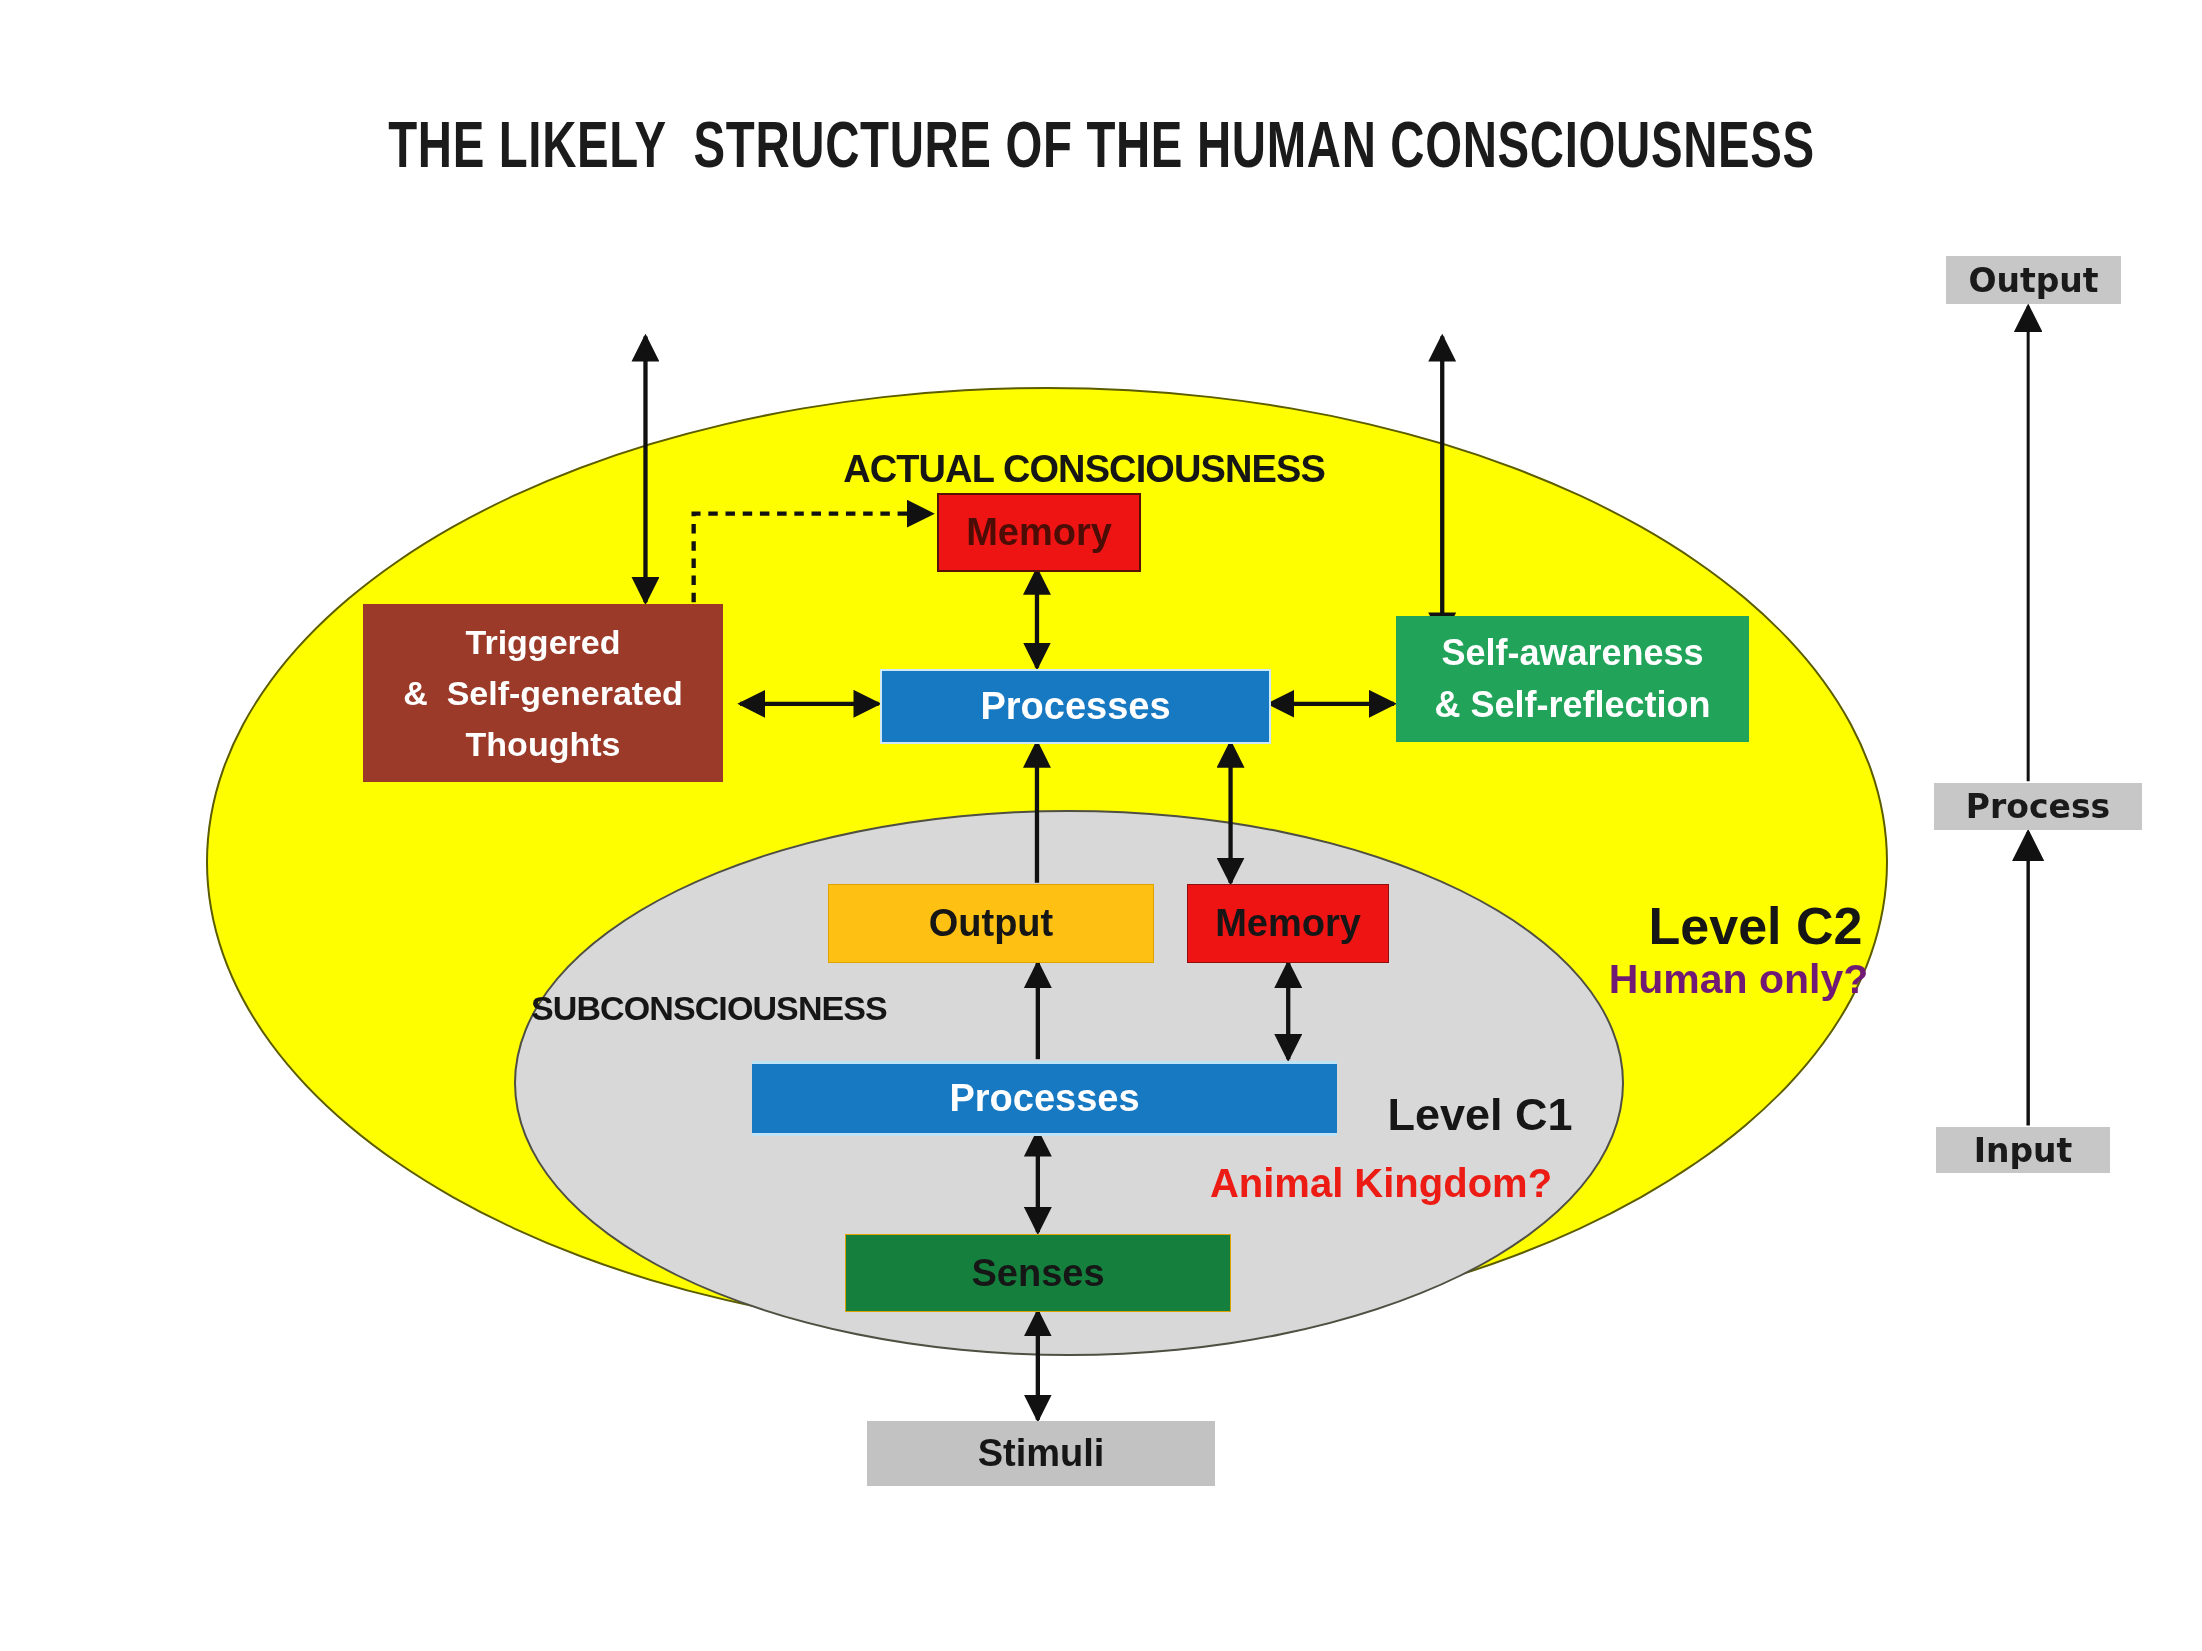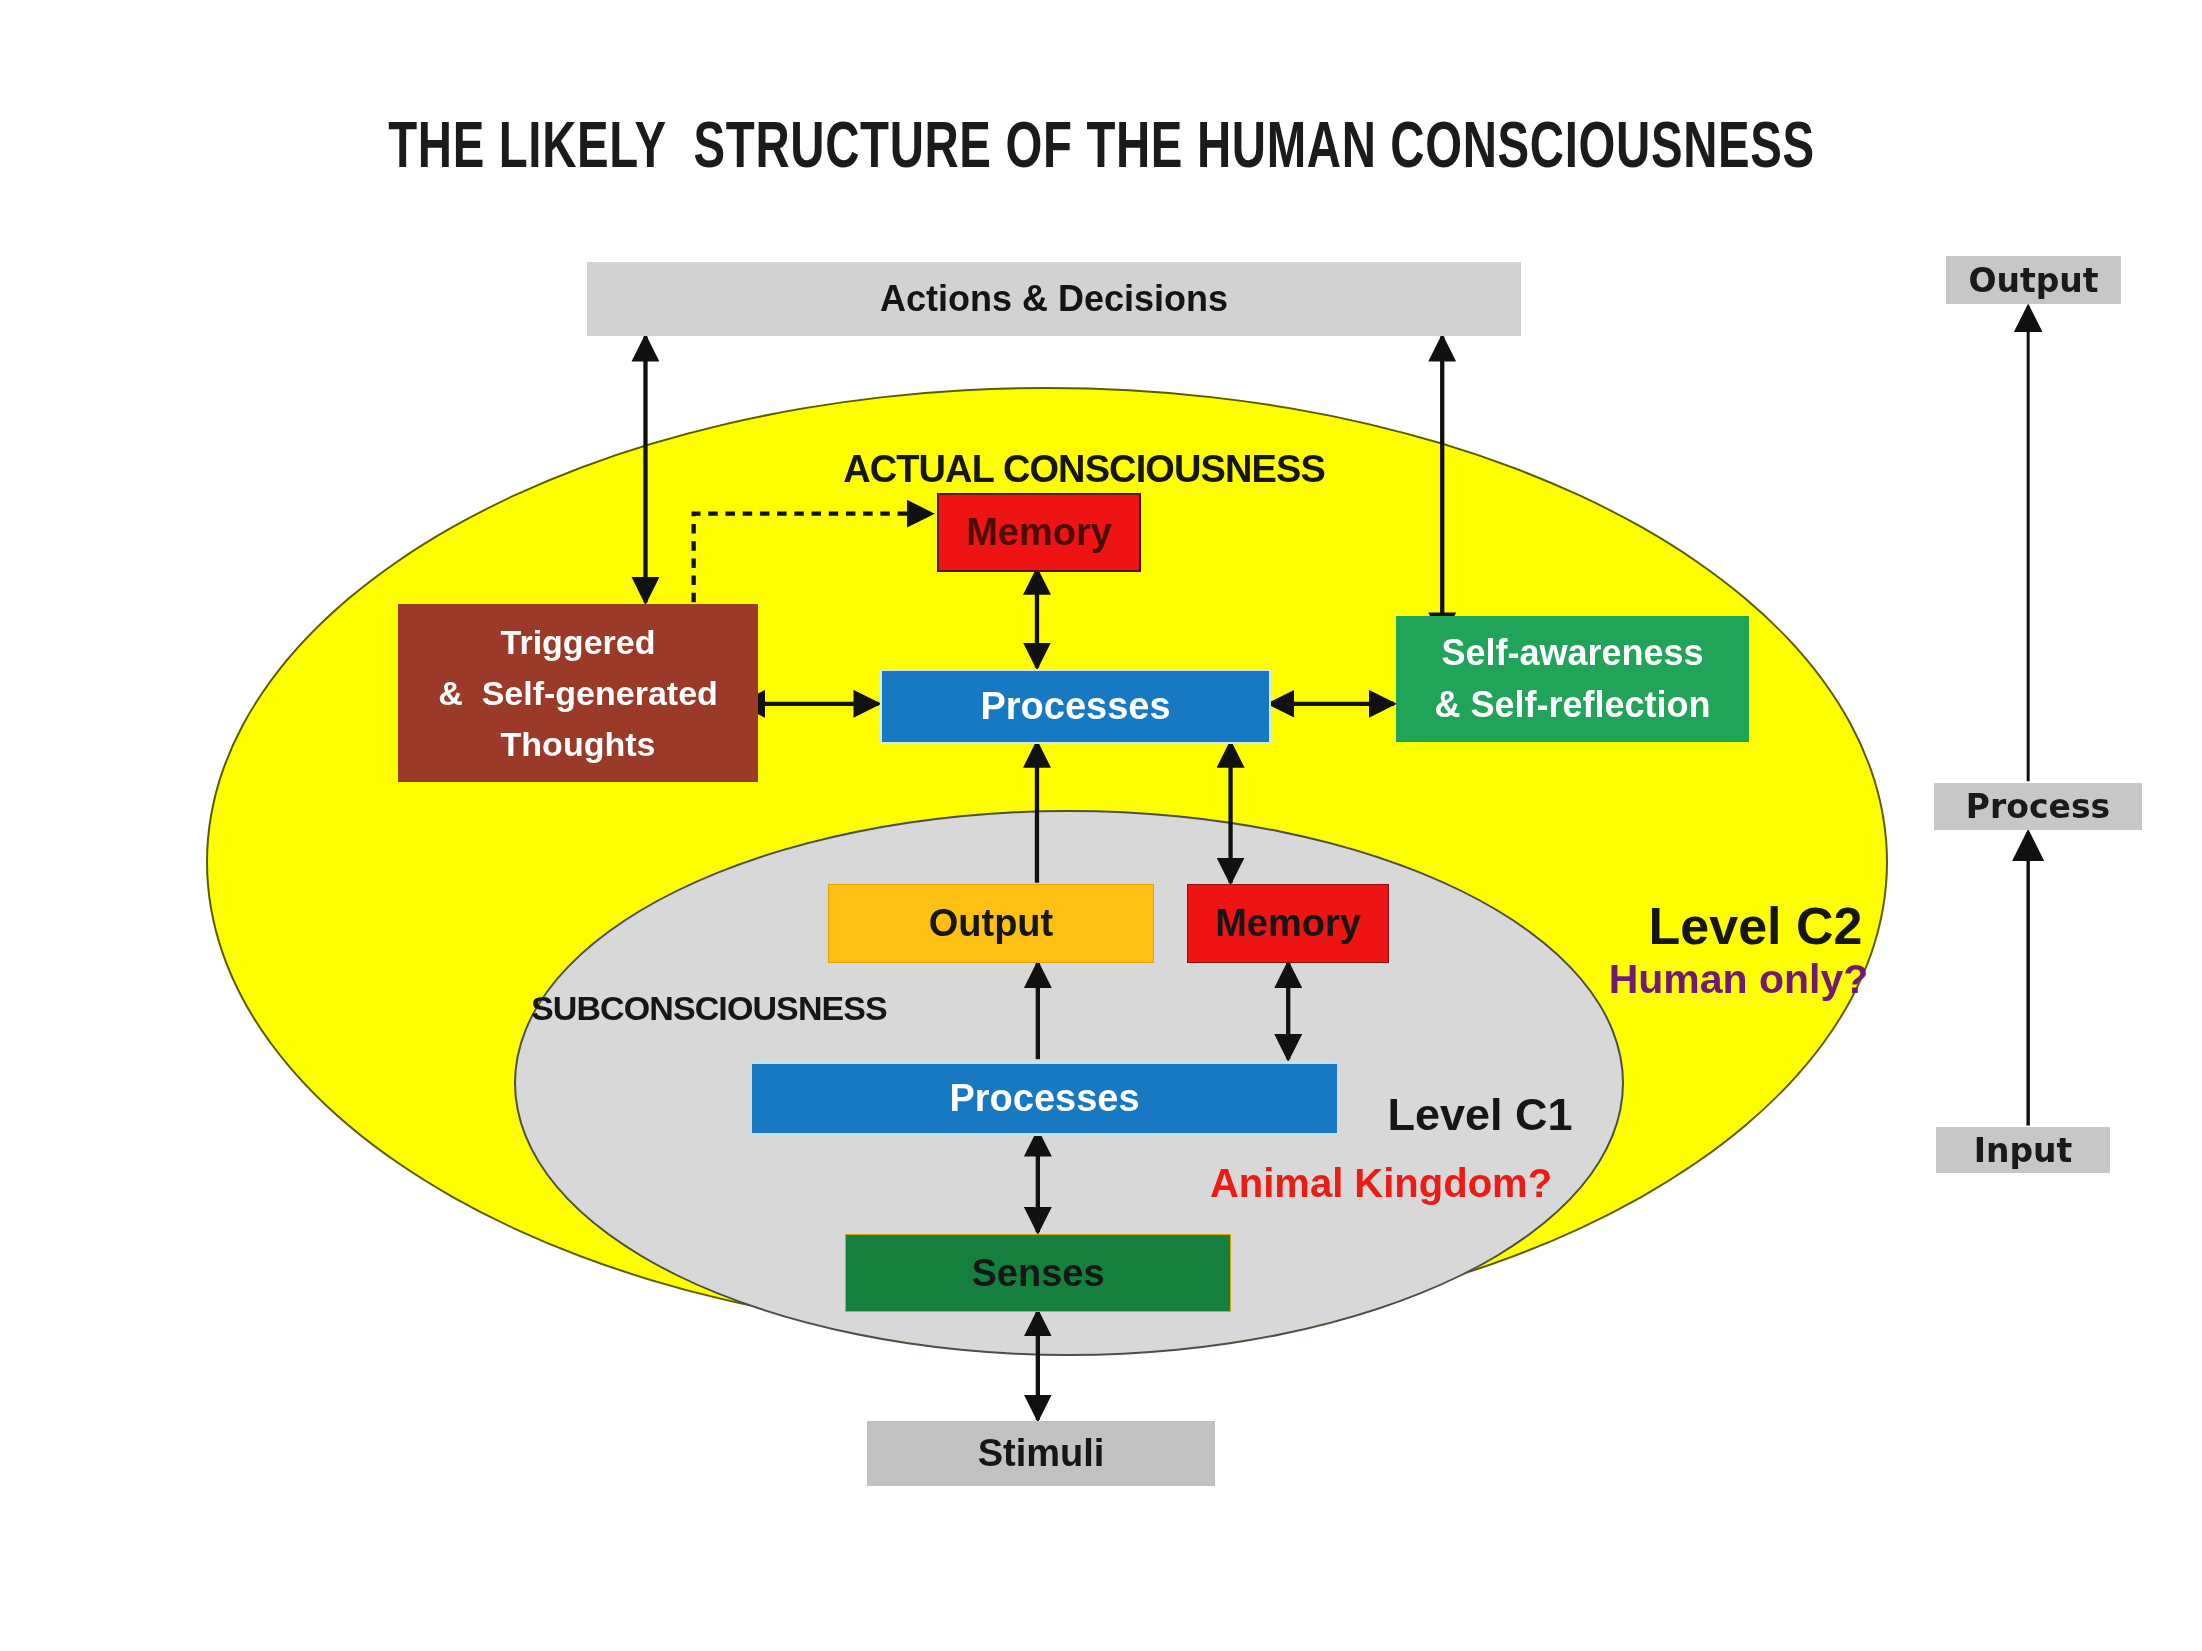--- a/index.html
+++ b/index.html
@@ -17,21 +17,21 @@
                  background:#fefe00;border:2.6px solid #5c5c00;z-index:1;}
   #grayEllipse{left:514px;top:810px;width:1106px;height:542px;border-radius:50%;
                background:#d8d8d8;border:2.6px solid #4f4f42;z-index:1;}
   
   #arrows{position:absolute;left:0;top:0;width:2203px;height:1652px;z-index:2;pointer-events:none;}
   
   #actions{left:587px;top:262px;width:934px;height:74px;background:#d2d2d2;font-size:36px;color:#141414;}
   #actualLabel{left:800px;top:428px;width:568px;font-size:38px;letter-spacing:-0.9px;}
   #memC2{left:937px;top:493px;width:200px;height:75px;background:#ee1414;border:2.6px solid #571004;
          color:#4b0d05;font-size:38px;}
-  #thoughts{left:398px;top:604px;width:360px;height:178px;background:#9b3a28;color:#ffffff;
+  #thoughts{left:363px;top:604px;width:360px;height:178px;background:#9b3a28;color:#ffffff;
             font-size:34px;line-height:1.5;}
   #procC2{left:880px;top:669px;width:387px;height:71px;background:#1779c2;border:2.6px solid #cfe9f8;
           color:#ffffff;font-size:38px;}
   #green{left:1396px;top:616px;width:353px;height:126px;background:#21a45a;color:#ffffff;
          font-size:36px;line-height:1.45;}
   #levelC2{left:1635px;top:876px;width:241px;font-size:52px;}
   #humanOnly{left:1592px;top:936px;width:293px;font-size:41px;color:#701a75;}
   #subLabel{left:531px;top:969px;width:344px;font-size:34px;letter-spacing:-0.9px;}
   #outC1{left:828px;top:884px;width:324px;height:77px;background:#fec113;border:1.7px solid #dfa300;
          color:#161616;font-size:38px;}
@@ -77,23 +77,20 @@
     <line x1="1206" y1="1231" x2="1206" y2="1119" stroke="#111" stroke-width="5" marker-end="url(#ah)"></line>
     <line x1="1206" y1="1315" x2="1206" y2="1432" stroke="#111" stroke-width="5" marker-start="url(#ah)" marker-end="url(#ah)"></line>
     <line x1="1206" y1="1524" x2="1206" y2="1650" stroke="#111" stroke-width="5" marker-start="url(#ah)" marker-end="url(#ah)"></line>
     <line x1="860" y1="818" x2="1021" y2="818" stroke="#111" stroke-width="5" marker-start="url(#ah)" marker-end="url(#ah)"></line>
     <line x1="1475" y1="818" x2="1620" y2="818" stroke="#111" stroke-width="5" marker-start="url(#ah)" marker-end="url(#ah)"></line>
     <polyline points="806,700 806,597 1083,597" fill="none" stroke="#111" stroke-width="5" stroke-dasharray="11 9" marker-end="url(#ah)"></polyline>
     <line x1="2357" y1="908" x2="2357" y2="356" stroke="#111" stroke-width="3.5" marker-end="url(#ahBig)"></line>
     <line x1="2357" y1="1308" x2="2357" y2="967" stroke="#111" stroke-width="4" marker-end="url(#ahBig)"></line>
   </svg>
 
-  <div id="actions" class="box">
-    <span>Actions &amp; Decisions</span>
-  </div>
 
   <div id="actualLabel" class="lbl">ACTUAL CONSCIOUSNESS</div>
 
   <div id="memC2" class="box">
     <span>Memory</span>
   </div>
 
   <div id="thoughts" class="box">
     <span>Triggered</span>
     <span>&amp;  Self-generated</span>

